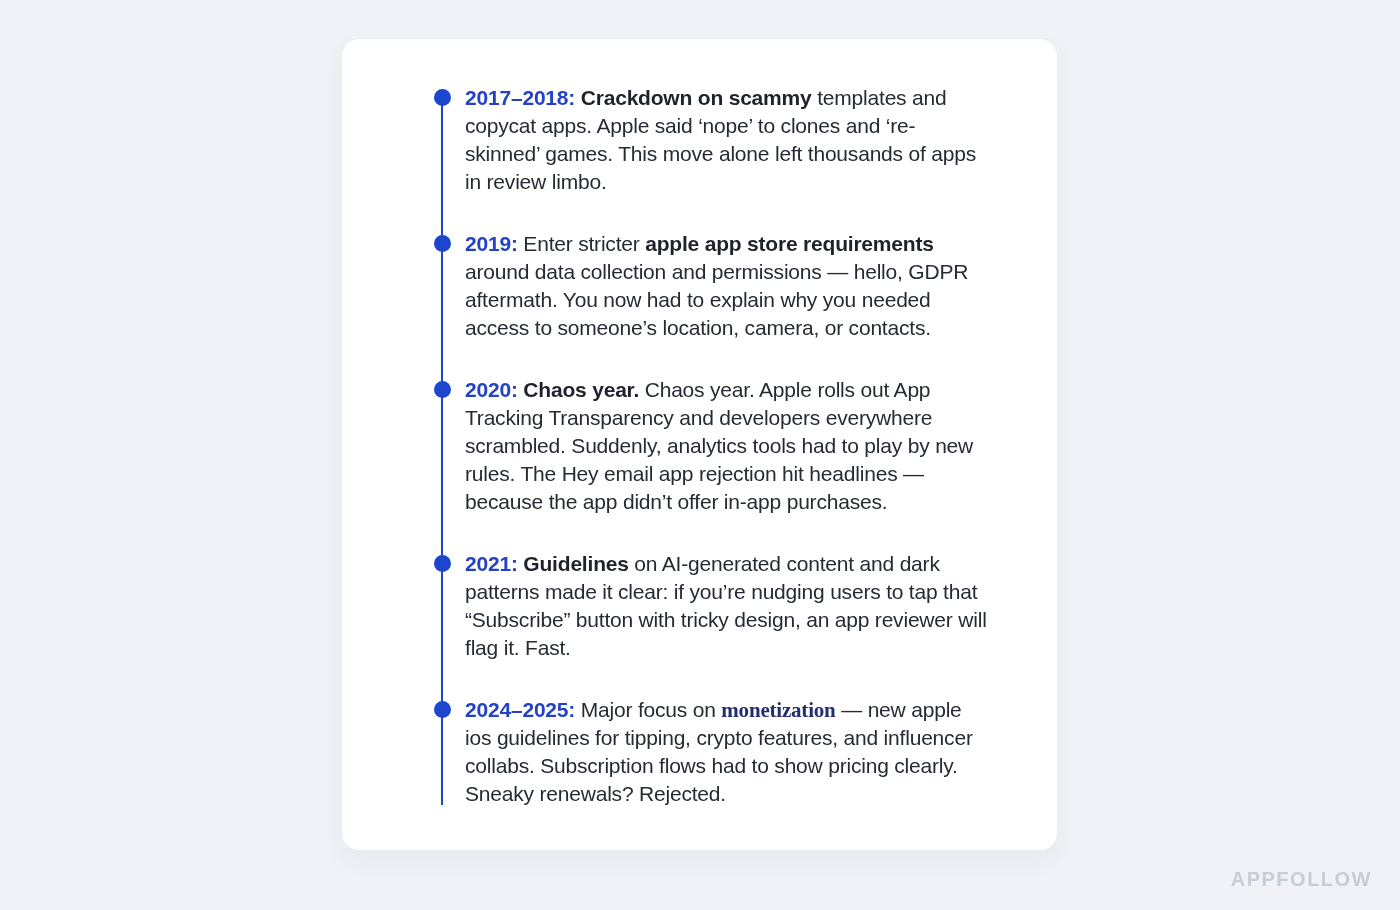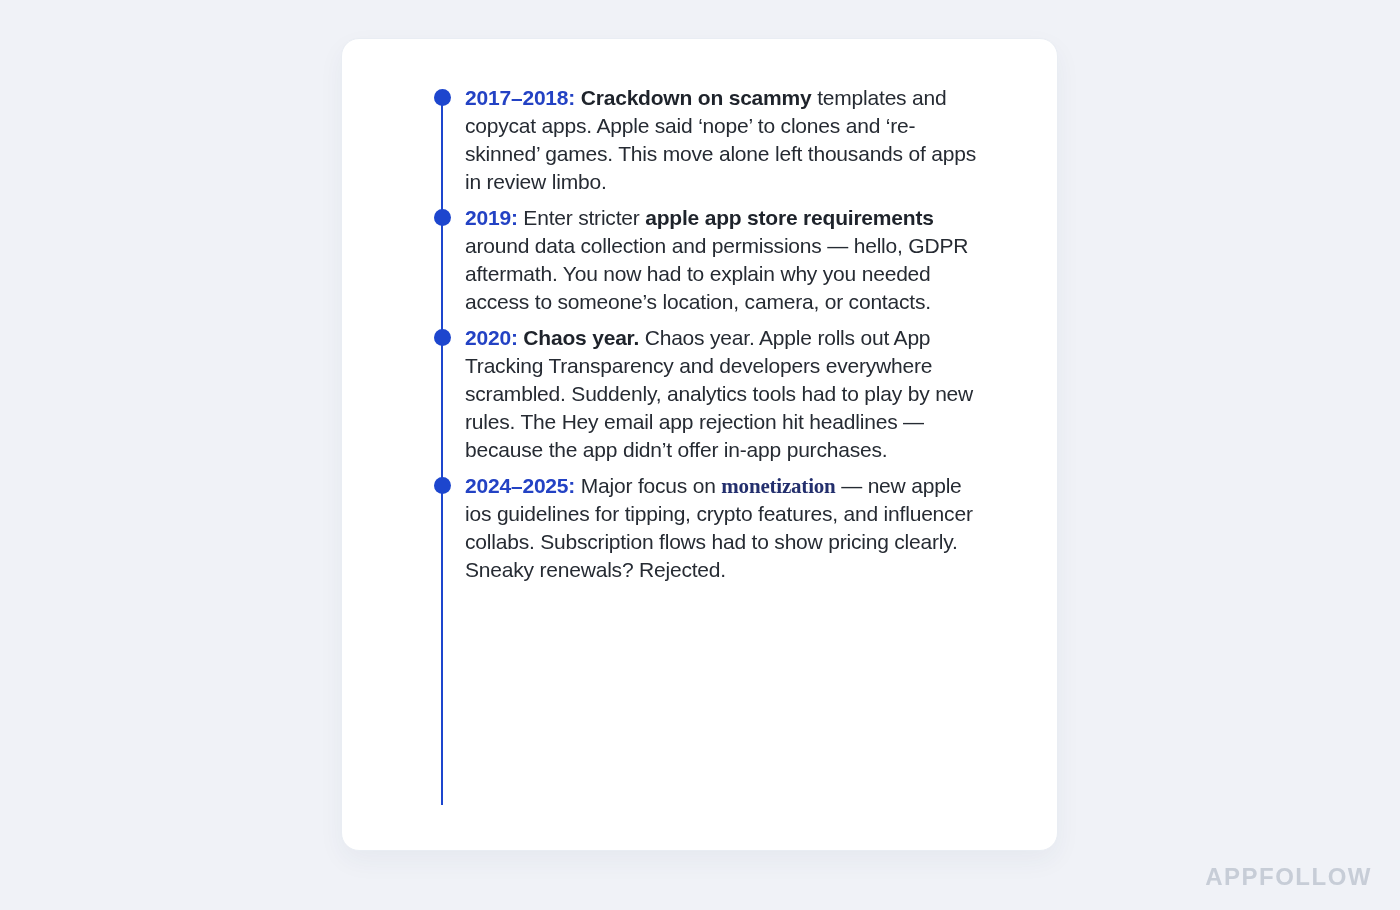--- a/index.html
+++ b/index.html
@@ -40,21 +40,21 @@
     left:99px;top:14px;
     width:2px;height:707px;
     background:var(--accent);
   }
   .entries{
     list-style:none;
     margin:0;
     padding:0 0 0 123px;
     display:flex;
     flex-direction:column;
-    gap:8px;
+    gap:34px;
   }
   .entry{
     position:relative;
     width:522px;
     font-size:21px;
     line-height:28px;
     letter-spacing:-0.2px;
     color:var(--body-text);
   }
   .entry .dot{
@@ -67,34 +67,35 @@
   .year{
     font-weight:700;
     color:var(--year-blue);
   }
   .seg-regular{font-weight:400;color:var(--body-text);}
   .seg-bold{font-weight:700;color:var(--bold-text);}
   .seg-bold-navy{font-weight:700;color:var(--bold-navy);font-family:Liberation Serif, serif;}
   .watermark{
     position:absolute;
     right:28px;bottom:19px;
-    font-size:24px;
+    font-size:20px;
     font-weight:700;
     letter-spacing:1.5px;
     color:var(--watermark);
   }
 </style>
 </head>
 <body>
 
 <div class="card">
   <div class="timeline">
     <div class="timeline-line"></div>
     <ol class="entries" id="timeline-entries">
         <li class="entry"><span class="dot"></span><span class="entry-text"><span class="year">2017–2018:</span><span class="seg-bold">  Crackdown on scammy</span><span class="seg-regular"> templates and copycat apps. Apple said ‘nope’ to clones and ‘re-skinned’ games. This move alone left thousands of apps in review limbo.</span></span></li>
         <li class="entry"><span class="dot"></span><span class="entry-text"><span class="year">2019:</span><span class="seg-regular"> Enter stricter </span><span class="seg-bold">apple app store requirements</span><span class="seg-regular"> around data collection and permissions — hello, GDPR aftermath. You now had to explain why you needed access to someone’s location, camera, or contacts.</span></span></li>
         <li class="entry"><span class="dot"></span><span class="entry-text"><span class="year">2020:</span><span class="seg-bold"> Chaos year.</span><span class="seg-regular"> Chaos year. Apple rolls out App Tracking Transparency and developers everywhere scrambled. Suddenly, analytics tools had to play by new rules. The Hey email app rejection hit headlines — because the app didn’t offer in-app purchases.</span></span></li>
+        <li class="entry"><span class="dot"></span><span class="entry-text"><span class="year">2021:</span><span class="seg-bold"> Guidelines</span><span class="seg-regular"> on AI-generated content and dark patterns made it clear: if you’re nudging users to tap that “Subscribe” button with tricky design, an app reviewer will flag it. Fast.</span></span></li>
         <li class="entry"><span class="dot"></span><span class="entry-text"><span class="year">2024–2025:</span><span class="seg-regular"> Major focus on </span><span class="seg-bold-navy">monetization</span><span class="seg-regular"> — new apple ios guidelines for tipping, crypto features, and influencer collabs. Subscription flows had to show pricing clearly. Sneaky renewals? Rejected.</span></span></li>
       </ol>
   </div>
 </div>
 
 <div class="watermark">APPFOLLOW</div>
 
 </body></html>

